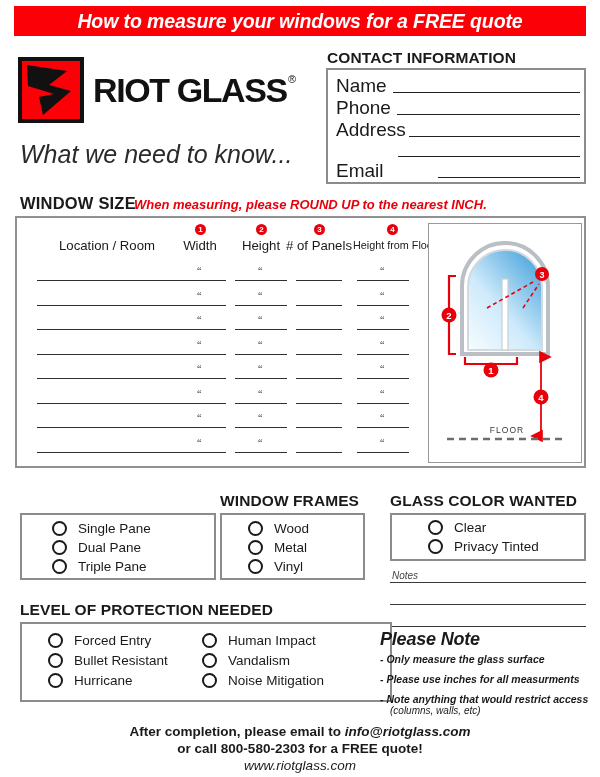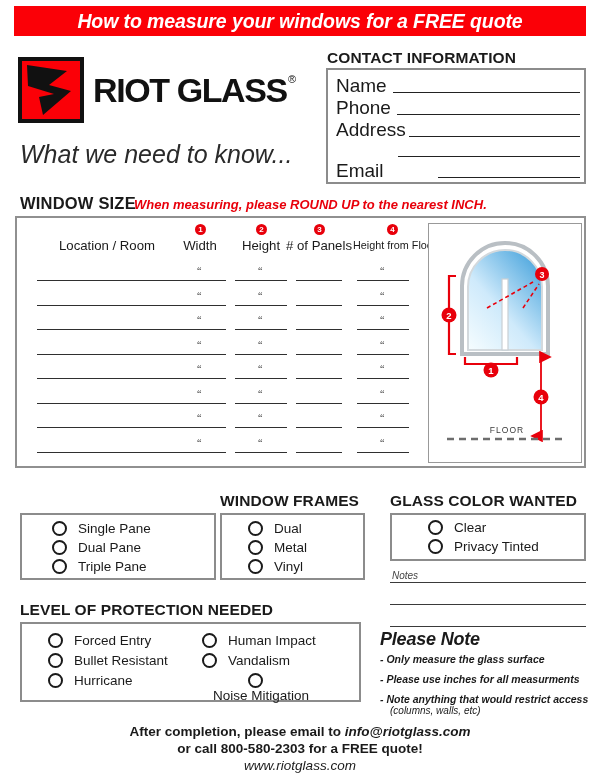--- a/index.html
+++ b/index.html
@@ -225,21 +225,21 @@
     white-space: nowrap;
   }
 
   #g-glass-title { left: 20px; top: 492px; }
   #g-glass-box   { left: 20px; top: 513px; width: 196px; height: 67px; }
   #g-frame-title { left: 220px; top: 492px; }
   #g-frame-box   { left: 220px; top: 513px; width: 145px; height: 67px; }
   #g-color-title { left: 390px; top: 492px; }
   #g-color-box   { left: 390px; top: 513px; width: 196px; height: 48px; }
   #g-prot-title  { left: 20px; top: 601px; }
-  #g-prot-box    { left: 20px; top: 622px; width: 341px; height: 80px; }
+  #g-prot-box    { left: 20px; top: 622px; width: 372px; height: 80px; }
 
   
   .notes-label {
     position: absolute;
     left: 392px; top: 570px;
     font-size: 10px;
     font-style: italic;
     color: #444;
   }
   .nline {
@@ -480,21 +480,21 @@
     <div class="opt" style="left:30px; top:44px;">
       <span class="bubble"></span>
       <span class="opt-label">Triple Pane</span>
     </div>
   </div>
 
   <div class="grp-title" id="g-frame-title">WINDOW FRAMES</div>
   <div class="grp-box" id="g-frame-box">
     <div class="opt" style="left:26px; top:6px;">
       <span class="bubble"></span>
-      <span class="opt-label">Dual</span>
+      <span class="opt-label">Wood</span>
     </div>
     <div class="opt" style="left:26px; top:25px;">
       <span class="bubble"></span>
       <span class="opt-label">Metal</span>
     </div>
     <div class="opt" style="left:26px; top:44px;">
       <span class="bubble"></span>
       <span class="opt-label">Vinyl</span>
     </div>
   </div>
@@ -531,21 +531,21 @@
       <span class="opt-label">Hurricane</span>
     </div>
     <div class="opt" style="left:180px; top:9px;">
       <span class="bubble"></span>
       <span class="opt-label">Human Impact</span>
     </div>
     <div class="opt" style="left:180px; top:29px;">
       <span class="bubble"></span>
       <span class="opt-label">Vandalism</span>
     </div>
-    <div class="opt" style="left:180px; top:49px;flex-direction:column;">
+    <div class="opt" style="left:180px; top:49px;">
       <span class="bubble"></span>
       <span class="opt-label">Noise Mitigation</span>
     </div>
   </div>
 
   <div class="pn-title">Please Note</div>
   <div class="pn-item" id="pn1">- Only measure the glass surface</div>
   <div class="pn-item" id="pn2">- Please use inches for all measurments</div>
   <div class="pn-item" id="pn3">- Note anything that would restrict access</div>
   <div class="pn-sub" id="pn3b">(columns, walls, etc)</div>

